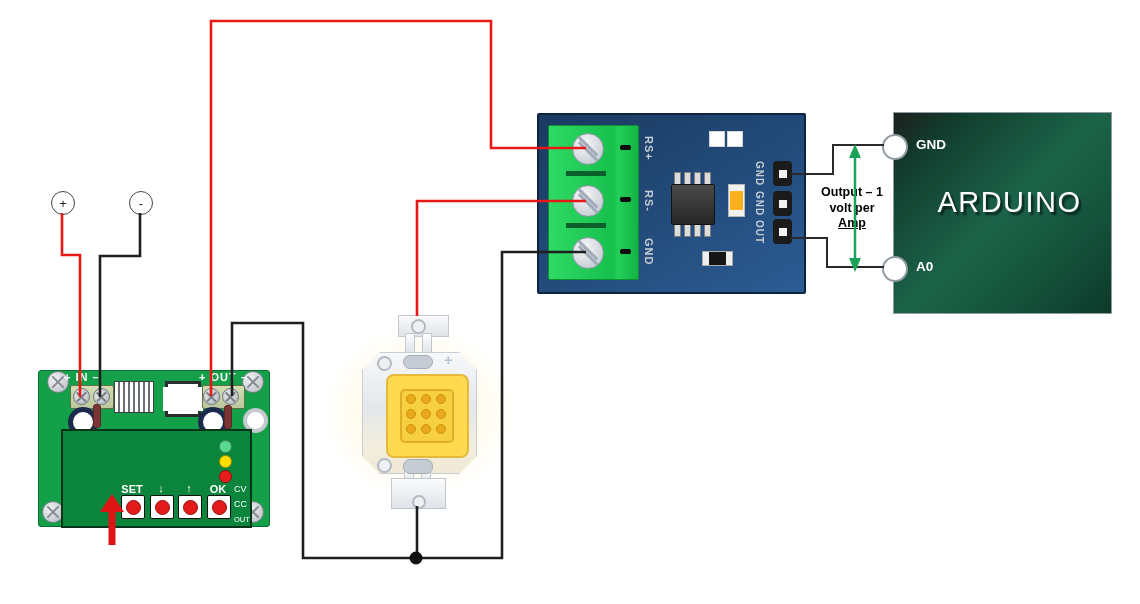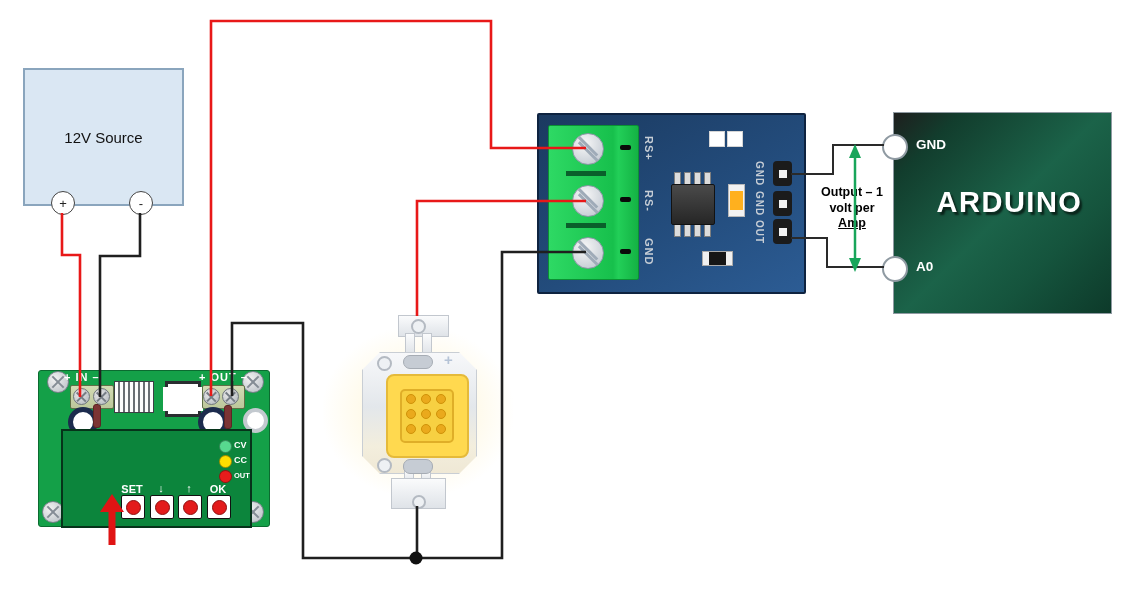--- a/index.html
+++ b/index.html
@@ -34,21 +34,21 @@
   .inductor::before{content:"";position:absolute;inset:3px -5px;background:transparent;
     border-left:5px solid #fff;border-right:5px solid #fff;}
   .ringcap{border-radius:50%;background:#fff;border:5px solid #1c2b4d;z-index:3;}
   .ringcap.light{border:4px solid #c3c9cf;}
   .maroon{width:6px;height:22px;background:#7c3434;border-radius:3px;border:1px solid #5d2424;z-index:3;}
   .reg-panel{left:61px;top:429px;width:187px;height:95px;background:#0c853c;border:2px solid #06331a;z-index:3;}
   .display{left:98px;top:439px;width:115px;height:44px;background:#000;border:2px solid #c9d0c6;
     display:flex;align-items:center;justify-content:center;z-index:4;
     font-family:"DejaVu Sans Mono",monospace;font-weight:bold;font-size:25px;color:#261717;letter-spacing:0;}
   .led-dot{width:11px;height:11px;border-radius:50%;z-index:4;border:1px solid rgba(0,0,0,.35);}
-  .led-lab{color:#fff;font-weight:bold;font-size:9px;z-index:4;}
+  .led-lab{color:#fff;font-weight:normal;font-size:9px;z-index:4;margin-top:44px;}
   .btn-lab{color:#fff;font-weight:bold;font-size:11px;z-index:4;text-align:center;}
   .pushbtn{width:22px;height:22px;background:#fff;border:1.5px solid #111;border-radius:2px;z-index:4;
     display:flex;align-items:center;justify-content:center;}
   .pushbtn::before{content:"";width:13px;height:13px;border-radius:50%;background:#e31b1b;border:1px solid #8e0f0f;}
 
   
   .callout{left:46px;top:545px;width:246px;height:32px;background:#e8eef5;color:#000;
     display:flex;align-items:center;justify-content:center;font-size:15.5px;z-index:2;}
 
   
@@ -92,39 +92,36 @@
   .smd-res::before{content:"";position:absolute;left:6px;right:6px;top:0;bottom:0;background:#161616;}
   .pin{width:19px;height:25px;background:#1b1b1b;border-radius:4px;z-index:3;
     display:flex;align-items:center;justify-content:center;}
   .pin::before{content:"";width:8px;height:8px;background:#f2f2f2;}
 
   
   .arduino{left:893px;top:112px;width:217px;height:200px;z-index:2;
     background:linear-gradient(135deg,#1e1f1e 0%,#123d2d 16%,#1b6349 50%,#15543d 72%,#0d3a2a 100%);
     border:1px solid #8f9aa2;}
   .arduino-title{left:893px;top:186px;width:233px;text-align:center;z-index:3;color:#fff;
-    font-size:29px;font-weight:bold;letter-spacing:1.5px;text-shadow:2.5px 2.5px 2px rgba(0,0,0,.6);}
+    font-size:29px;font-weight:normal;letter-spacing:1.5px;text-shadow:2.5px 2.5px 2px rgba(0,0,0,.6);}
   .ard-pin{width:22px;height:22px;border-radius:50%;background:#fff;border:2px solid #8f9aa2;z-index:4;}
   .ard-pin-lab{color:#fff;font-weight:bold;font-size:13.5px;z-index:3;}
 
   .note{left:810px;top:185px;width:84px;text-align:center;color:#000;font-size:12.5px;font-weight:600;
     line-height:15.5px;z-index:3;}
 
   #wires{position:absolute;left:0;top:0;width:1140px;height:604px;z-index:10;pointer-events:none;}
 </style>
 </head>
 <body>
 
 <div id="stage">
 
   <div class="abs glow"></div>
 
-  <div class="abs source-box">
-    <span>12V Source</span>
-  </div>
   <div class="abs term" style="left:51px;top:191px;">
     <span>+</span>
   </div>
   <div class="abs term" style="left:129px;top:191px;">
     <span>-</span>
   </div>
 
   <div class="abs reg-board"></div>
   <div class="abs corner-screw" style="left:47px;top:371px;"></div>
   <div class="abs corner-screw" style="left:242px;top:371px;"></div>

